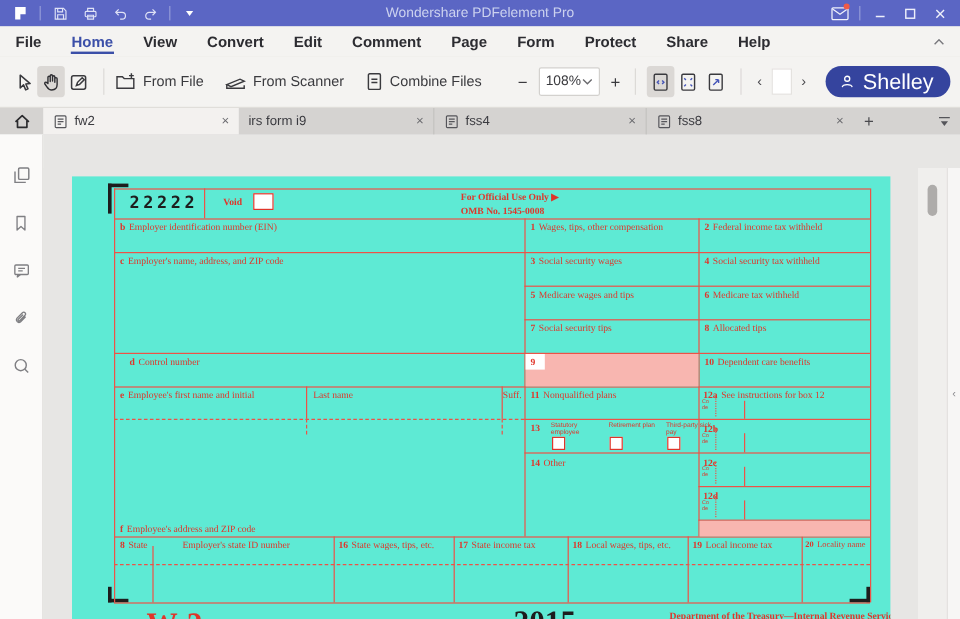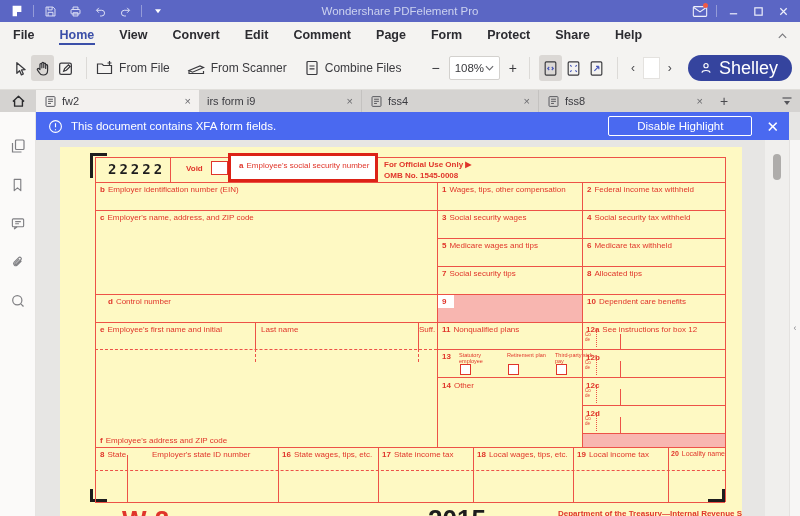--- a/index.html
+++ b/index.html
@@ -66,30 +66,30 @@
   
   .sidebar { position:absolute; left:0; top:112px; width:36px; height:404px; background:#fbfaf9;
              border-right:1px solid #e6e4e2; display:flex; flex-direction:column; align-items:center; padding-top:26px; gap:19px; }
 
   
   .docarea { position:absolute; left:36px; top:140px; width:764px; height:376px; background:#e7e6e4; }
   .vscroll { position:absolute; left:729px; top:0; width:24px; height:376px; background:#f0efed; }
   .vthumb { position:absolute; left:8px; top:14px; width:8px; height:26px; background:#aeacaa; border-radius:4px; }
   .rightstrip { position:absolute; left:753px; top:0; width:11px; height:376px; background:#f7f6f5; border-left:1px solid #e4e2e0;
                 display:flex; align-items:center; justify-content:center; color:#8a8a8e; font-size:9px; }
-  .page { position:absolute; left:24px; top:7px; width:682px; height:369px; background:#fef9c3; overflow:hidden; }
+  .page { position:absolute; left:24px; top:7px; width:682px; height:369px; background:#5eead4; overflow:hidden; }
 
   
   .hl { position:absolute; height:0; border-top:1px solid #ed5247; }
   .hl.dash { border-top-style:dashed; }
   .vl { position:absolute; width:0; border-left:1px solid #ed5247; }
   .vl.dash { border-left-style:dashed; }
   .vl.dot { border-left-style:dotted; }
   .blk { position:absolute; background:#1d1d1d; }
-  .fcell { position:absolute; font-size:8px; color:#e0352a; white-space:nowrap; }
+  .fcell { position:absolute; font-size:8px; color:#e0352a; white-space:nowrap;font-family:Liberation Serif, serif; }
   .fnum { font-weight:700; margin-right:3px; }
   .fbold { font-weight:700; }
   .chk { position:absolute; border:1px solid #e0352a; background:#fff; }
   .opt { position:absolute; font-size:5.5px; line-height:1.15; color:#e0352a; width:44px; }
   .codeword { position:absolute; width:6px; font-size:4.5px; line-height:4.8px; color:#e0352a; word-break:break-all; }
   .pinkbox { position:absolute; background:#f8b6b0; }
 </style>
 </head>
 <body>
 
@@ -328,29 +328,20 @@
         </svg>
     </span>
     <span>
       <svg width="16" height="16" viewBox="0 0 16 16" fill="none" stroke="#7f7f83" stroke-width="1.2">
           <circle cx="7.3" cy="7.3" r="4.6"></circle>
           <path d="M10.8 10.8l2.7 2.7"></path>
         </svg>
     </span>
   </div>
 
-  <div class="notif">
-    <svg width="15" height="15" viewBox="0 0 16 16" fill="none" stroke="#fff" stroke-width="1.2">
-        <circle cx="8" cy="8" r="6.3"></circle>
-        <path d="M8 4.6v4.2M8 10.9v1.2"></path>
-      </svg>
-    <span class="notif-msg">This document contains XFA form fields.</span>
-    <span class="notif-btn">Disable Highlight</span>
-    <span class="notif-close">✕</span>
-  </div>
 
   <div class="docarea">
     <div class="page">
 
       <div class="blk" style="left:30px;top:6px;width:17px;height:3px"></div>
       <div class="blk" style="left:30px;top:6px;width:3px;height:25px"></div>
       <div class="blk" style="left:30px;top:342px;width:3px;height:13px"></div>
       <div class="blk" style="left:30px;top:352px;width:17px;height:3px"></div>
       <div class="blk" style="left:662px;top:342px;width:3px;height:13px"></div>
       <div class="blk" style="left:648px;top:352px;width:17px;height:3px"></div>
@@ -398,23 +389,20 @@
       <div class="vl" style="left:513px;top:300px;height:55px"></div>
       <div class="vl" style="left:608px;top:300px;height:55px"></div>
 
       <div class="pinkbox" style="left:378px;top:148px;width:144px;height:27px"></div>
       <div style="position:absolute;left:378px;top:148px;width:16px;height:13px;background:#fff"></div>
       <div class="pinkbox" style="left:523px;top:287px;width:142px;height:13px"></div>
 
       <div class="fcell" style="left:48px;top:14px;font-family:'DejaVu Sans Mono',monospace;font-size:14px;font-weight:700;letter-spacing:3px;color:#1d1d1d">22222</div>
       <div class="fcell" style="left:126px;top:17px"><span class="fbold">Void</span></div>
       <div class="chk" style="left:151px;top:14px;width:17px;height:14px"></div>
-      <div style="position:absolute;left:168px;top:6px;width:150px;height:29px;border:3px solid #dc2216;background:#fff">
-        <div class="fcell" style="left:8px;top:5px"><span class="fnum">a</span><span>Employee's social security number</span></div>
-      </div>
       <div class="fcell fbold" style="left:324px;top:13px">For Official Use Only ▶</div>
       <div class="fcell fbold" style="left:324px;top:24px">OMB No. 1545-0008</div>
 
       <div class="fcell" style="left:40px;top:38px"><span class="fnum">b</span><span>Employer identification number (EIN)</span></div>
       <div class="fcell" style="left:40px;top:66px"><span class="fnum">c</span><span>Employer's name, address, and ZIP code</span></div>
       <div class="fcell" style="left:48px;top:150px"><span class="fnum">d</span><span>Control number</span></div>
       <div class="fcell" style="left:40px;top:178px"><span class="fnum">e</span><span>Employee's first name and initial</span></div>
       <div class="fcell" style="left:201px;top:178px">Last name</div>
       <div class="fcell" style="left:359px;top:178px">Suff.</div>
       <div class="fcell" style="left:40px;top:289px"><span class="fnum">f</span><span>Employee's address and ZIP code</span></div>

